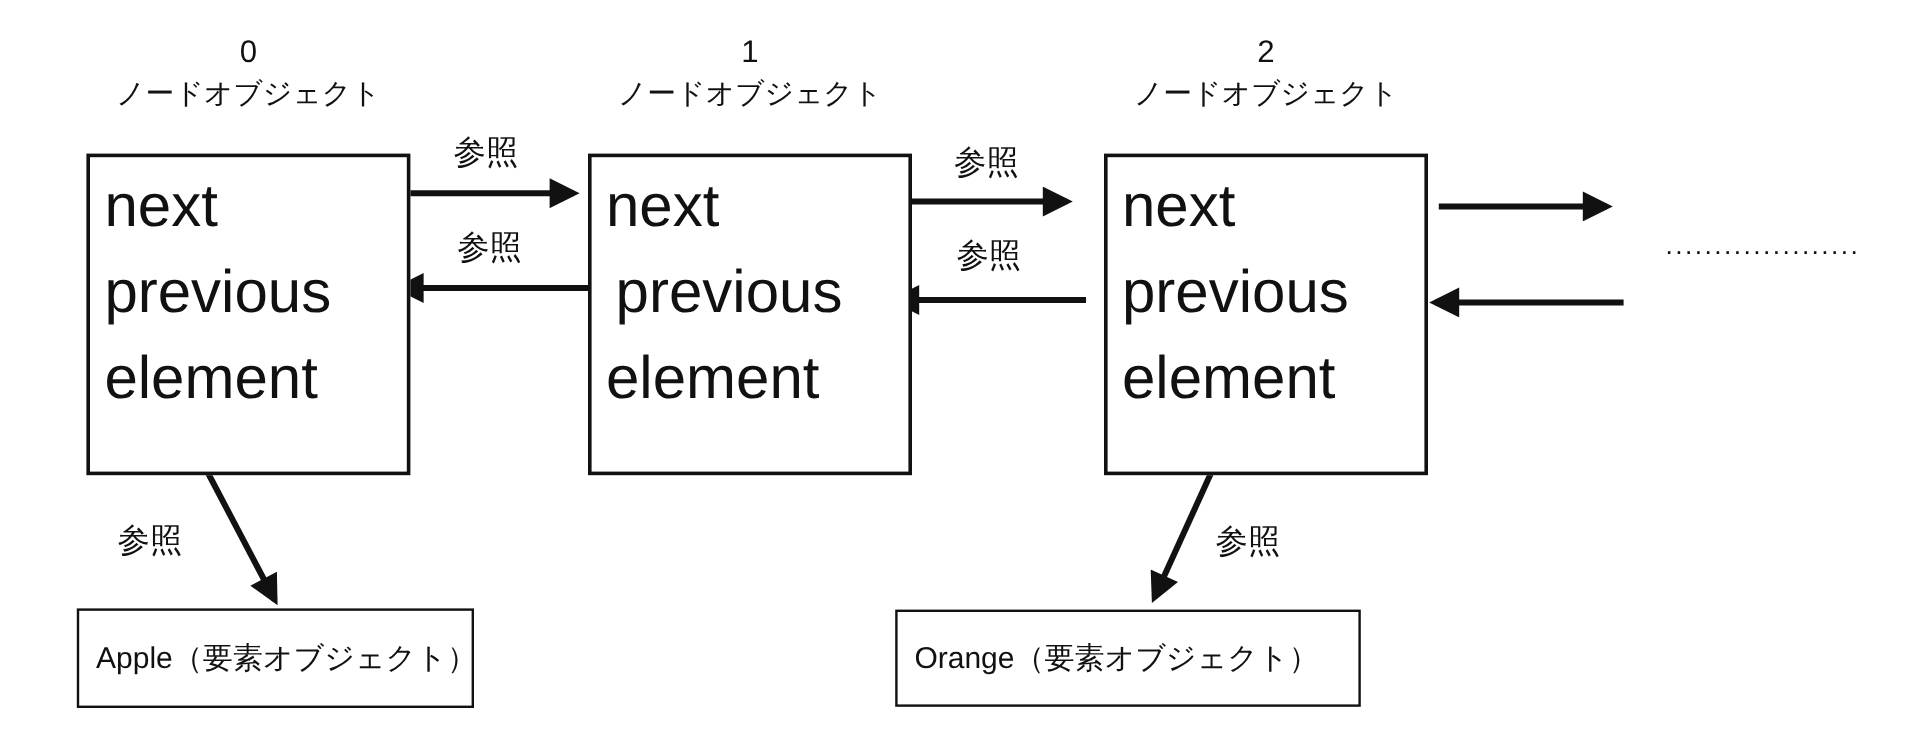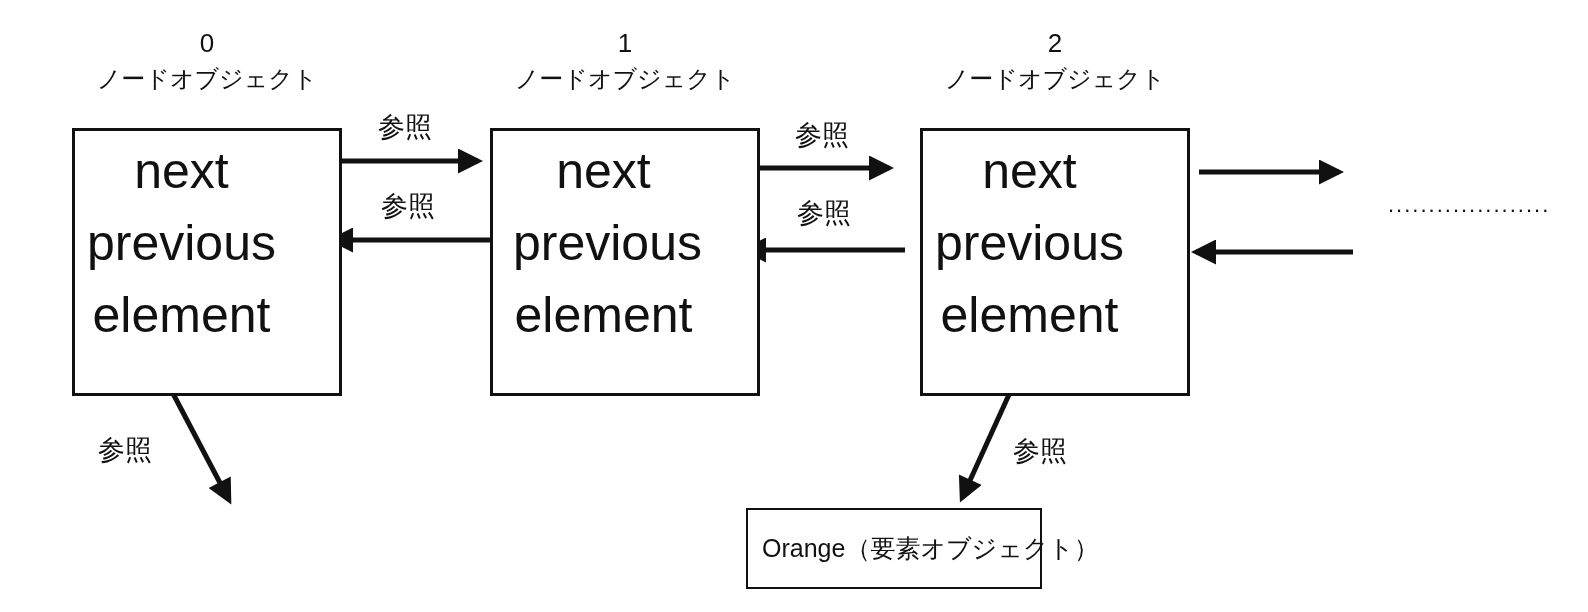--- a/index.html
+++ b/index.html
@@ -23,21 +23,20 @@
     position:absolute;top:128px;
     width:270px;height:268px;
     border:3px solid #111;
     box-sizing:border-box;
     background:#fff;
   }
   .node-fields{
     position:absolute;left:12px;top:4px;
     font-size:50px;line-height:72px;
     white-space:nowrap;
-    text-align:center;
   }
   .ref-label{
     position:absolute;
     transform:translateX(-50%);
     font-size:27px;line-height:26px;
     white-space:nowrap;
   }
   .element-box{
     position:absolute;
     border:2px solid #111;
@@ -114,17 +113,20 @@
 
   <div class="ref-label" style="left:405px;top:114px;">参照</div>
   <div class="ref-label" style="left:408px;top:193px;">参照</div>
   <div class="ref-label" style="left:822px;top:122px;">参照</div>
   <div class="ref-label" style="left:824px;top:200px;">参照</div>
   <div class="ref-label" style="left:125px;top:437px;">参照</div>
   <div class="ref-label" style="left:1040px;top:438px;">参照</div>
 
   <div class="dots">....................</div>
 
-  <div class="element-box" style="left:746px;top:508px;width:296px;height:81px;">
+  <div class="element-box" style="left:64px;top:507px;width:331px;height:83px;">
+    <span>Apple（要素オブジェクト）</span>
+  </div>
+  <div class="element-box" style="left:746px;top:508px;width:388px;height:81px;">
     <span>Orange（要素オブジェクト）</span>
   </div>
 
 </div>
 
 </body></html>

